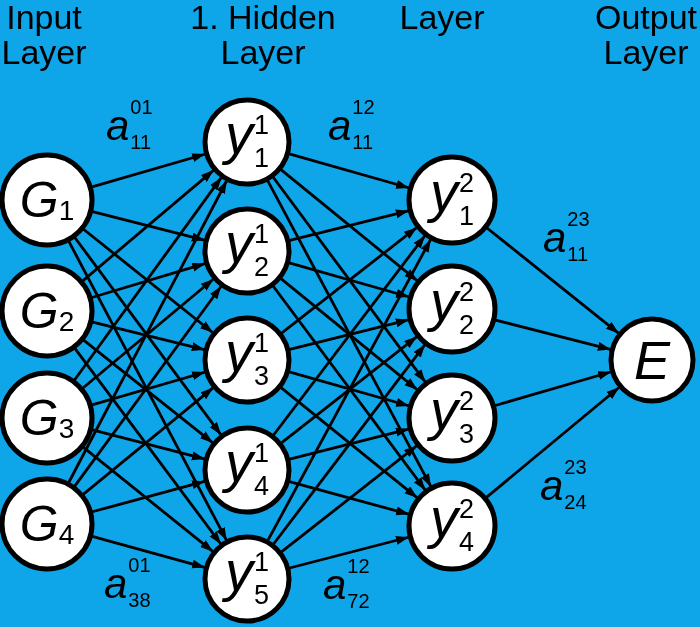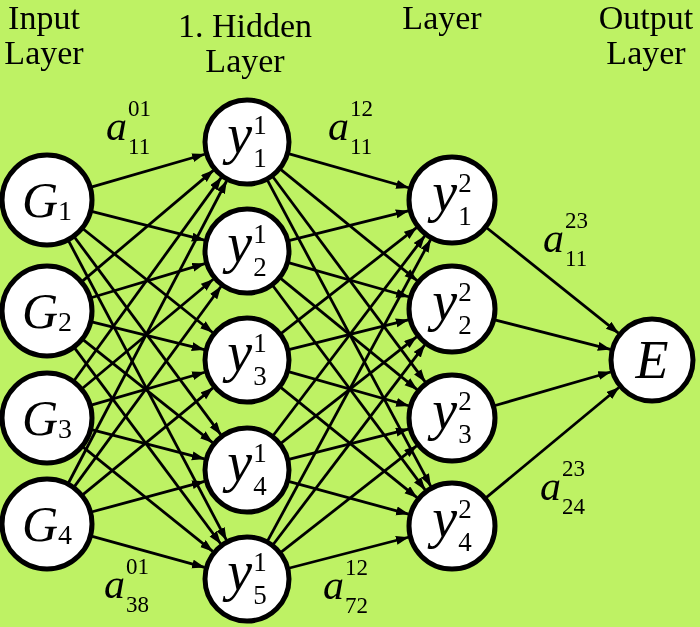--- a/index.html
+++ b/index.html
@@ -1,35 +1,35 @@
 <!DOCTYPE html>
 <html><head>
 <meta charset="utf-8">
 <style>
   html,body{margin:0;padding:0;background:#fff;}
   .figure{
     position:relative;
     width:700px;height:627px;
-    background:#bef264;
-    font-family:Liberation Serif, serif;
+    background:#0ea5e9;
+    font-family:Liberation Sans, sans-serif;
     color:#000;
     overflow:hidden;
   }
   .figure svg{position:absolute;left:0;top:0;}
 
   
   .layer-header{
     position:absolute;top:0;width:200px;
     text-align:center;
     font-size:34px;line-height:35px;
     color:#000;white-space:nowrap;
   }
   .layer-header span{display:block;}
   .hdr-input  {left:-56px;}
-  .hdr-hidden1{left:145px;margin-top:8px;}
+  .hdr-hidden1{left:163px;}
   .hdr-hidden2{left:342px;}
   .hdr-output {left:546px;}
 
   
   .node-label{
     position:absolute;
     transform:translate(-50%,-50%);
     display:flex;align-items:center;
     white-space:nowrap;
   }
@@ -41,21 +41,21 @@
   .ncol .nsub{margin-top:6px;}
   .gsub{font-size:28px;line-height:1;transform:translateY(11px);}
 
   
   .wlabel{
     position:absolute;
     display:flex;align-items:flex-start;
     white-space:nowrap;
   }
   .wlabel .wbase{font-style:italic;font-size:42px;line-height:1;margin-top:8px;margin-right:1px;}
-  .wlabel .wcol{display:inline-flex;flex-direction:column;font-size:23px;line-height:1;}
+  .wlabel .wcol{display:inline-flex;flex-direction:column;font-size:20px;line-height:1;}
   .wlabel .wcol .wsub{margin-top:15px;}
   .wl1{left:106px;top:97px;}
   .wl2{left:104px;top:555px;}
   .wl3{left:328px;top:97px;}
   .wl4{left:323px;top:556px;}
   .wl5{left:543px;top:209px;}
   .wl6{left:540px;top:457px;}
 </style>
 </head>
 <body>

